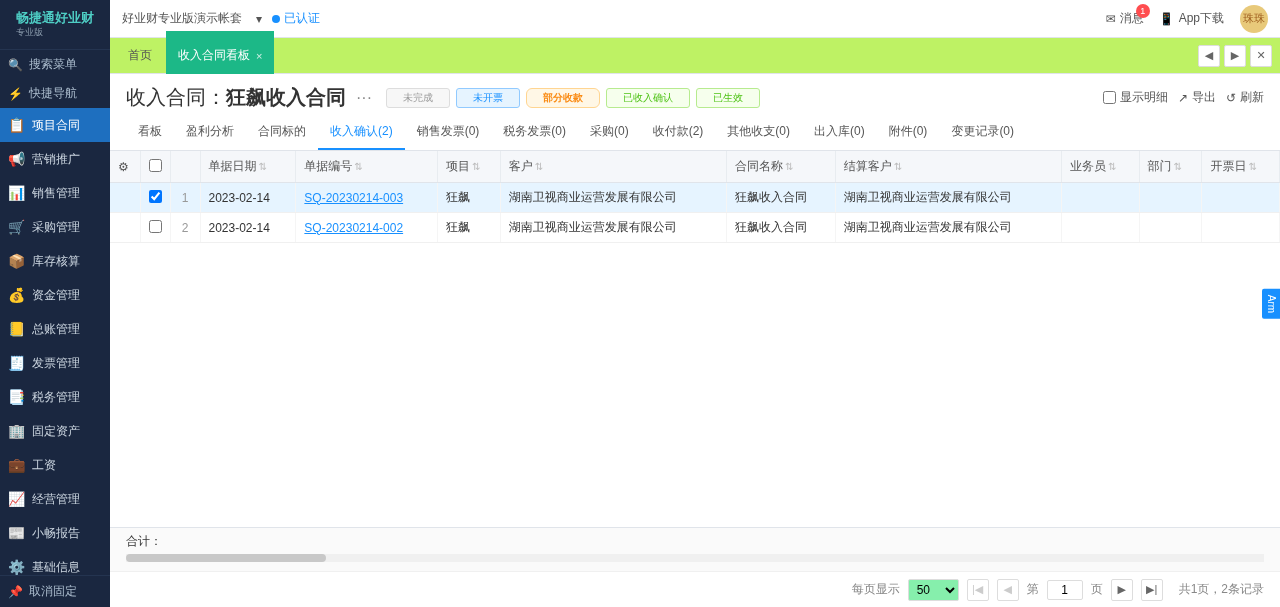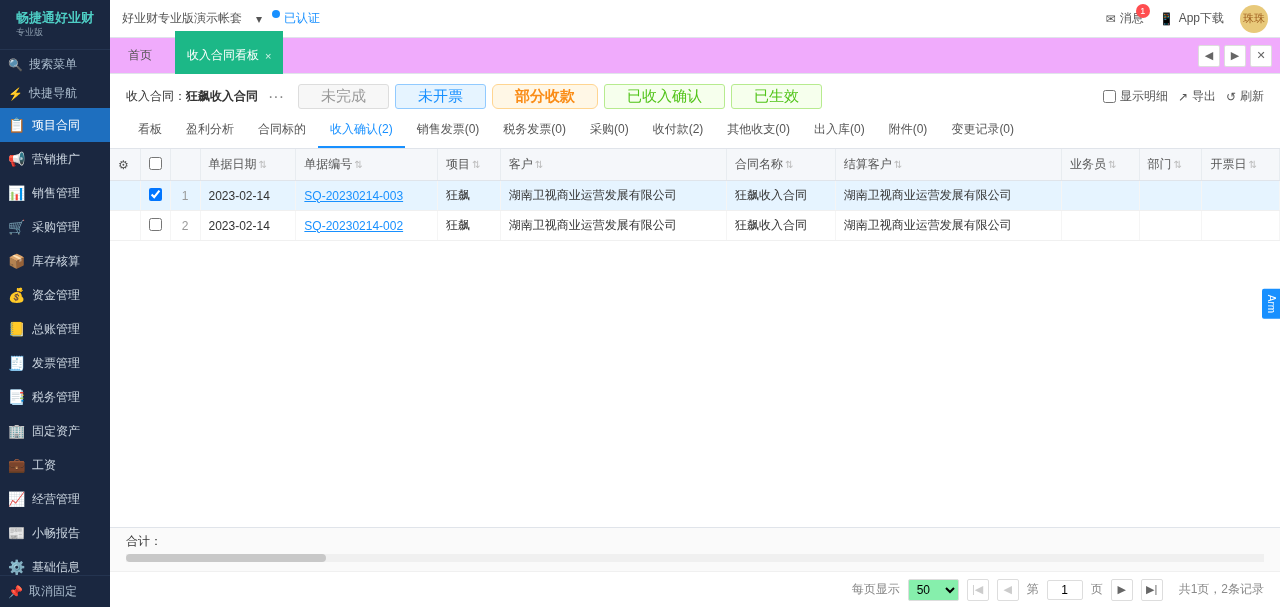--- a/index.html
+++ b/index.html
@@ -20,46 +20,46 @@
     .sidebar-scroll { overflow-y: auto; flex: 1; }
     .sidebar-scroll::-webkit-scrollbar { width: 4px; }
     .sidebar-scroll::-webkit-scrollbar-thumb { background: #334455; }
 
     
     .main { flex: 1; display: flex; flex-direction: column; overflow: hidden; }
 
     
     .topbar { height: 38px; background: #fff; display: flex; align-items: center; padding: 0 12px; border-bottom: 1px solid #e0e4ea; gap: 10px; flex-shrink: 0; }
     .topbar-company { display: flex; align-items: center; gap: 14px; color: #555; font-size: 12px; cursor: pointer; }
-    .topbar-auth { display: flex; gap: 4px; color: #1890ff; font-size: 12px; }
+    .topbar-auth { display: flex; align-items: center; gap: 4px; color: #1890ff; font-size: 12px; }
     .topbar-auth-dot { width: 8px; height: 8px; border-radius: 50%; background: #1890ff; }
     .topbar-spacer { flex: 1; }
     .topbar-actions { display: flex; align-items: center; gap: 16px; }
     .topbar-action { display: flex; align-items: center; gap: 4px; cursor: pointer; color: #555; font-size: 12px; position: relative; }
     .badge { position: absolute; top: -6px; right: -6px; background: #ff4d4f; color: #fff; border-radius: 50%; width: 14px; height: 14px; font-size: 9px; display: flex; align-items: center; justify-content: center; }
     .topbar-avatar { width: 28px; height: 28px; border-radius: 50%; background: #e8c97a; display: flex; align-items: center; justify-content: center; color: #a06020; font-size: 11px; cursor: pointer; }
 
     
-    .tabbar { height: 36px; background: #f0abfc; display: flex; align-items: center; padding: 0 8px; border-bottom: 1px solid #e0e4ea; gap: 13px; flex-shrink: 0; justify-content: flex-end; }
+    .tabbar { height: 36px; background: #bef264; display: flex; align-items: center; padding: 0 8px; border-bottom: 1px solid #e0e4ea; gap: 4px; flex-shrink: 0; justify-content: flex-end; }
     .tabbar-home { padding: 4px 10px; color: #555; cursor: pointer; font-size: 12px; }
     .tabbar-tab { display: flex; align-items: center; gap: 6px; padding: 16px 12px; background: #1cb887; color: #fff; border-radius: 0; cursor: pointer; font-size: 12px; }
     .tabbar-tab .close-btn { cursor: pointer; font-size: 11px; opacity: 0.8; }
     .tabbar-nav { display: flex; align-items: center; gap: 4px; margin-left: auto; }
     .tabbar-nav-btn { width: 22px; height: 22px; border: 1px solid #ddd; border-radius: 2px; display: flex; align-items: center; justify-content: center; cursor: pointer; background: #fff; color: #666; font-size: 11px; }
 
     
     .content { flex: 1; background: #fff; display: flex; flex-direction: column; overflow: hidden; }
 
     
     .page-header { padding: 10px 16px 0; display: flex; align-items: center; gap: 10px; flex-shrink: 0; }
-    .page-title { font-size: 12px; color: #333; font-weight: normal; }
+    .page-title { font-size: 20px; color: #333; font-weight: normal; }
     .page-title-highlight { font-weight: bold; }
     .more-btn { color: #888; cursor: pointer; font-size: 16px; }
     .status-tags { display: flex; gap: 6px; margin-left: 4px; }
-    .status-tag { padding: 2px 22px; border-radius: 3px; font-size: 15px; border: 1px solid; cursor: pointer; }
+    .status-tag { padding: 2px 16px; border-radius: 3px; font-size: 10px; border: 1px solid; cursor: pointer; }
     .status-tag.gray { color: #999; border-color: #ddd; background: #f7f7f7; }
     .status-tag.blue { color: #1890ff; border-color: #91caff; background: #e6f4ff; }
     .status-tag.orange { color: #fa8c16; border-color: #ffd591; background: #fff7e6; font-weight: bold; border-radius: 6px; }
     .status-tag.green-outline { color: #52c41a; border-color: #b7eb8f; background: #f6ffed; }
     .status-tag.green-solid { color: #52c41a; border-color: #b7eb8f; background: #f6ffed; }
     .page-header-right { margin-left: auto; display: flex; align-items: center; gap: 10px; }
     .header-action-btn { display: flex; align-items: center; gap: 4px; color: #555; cursor: pointer; font-size: 12px; }
     .checkbox-label { display: flex; align-items: center; gap: 4px; font-size: 12px; color: #555; cursor: pointer; }
 
     

